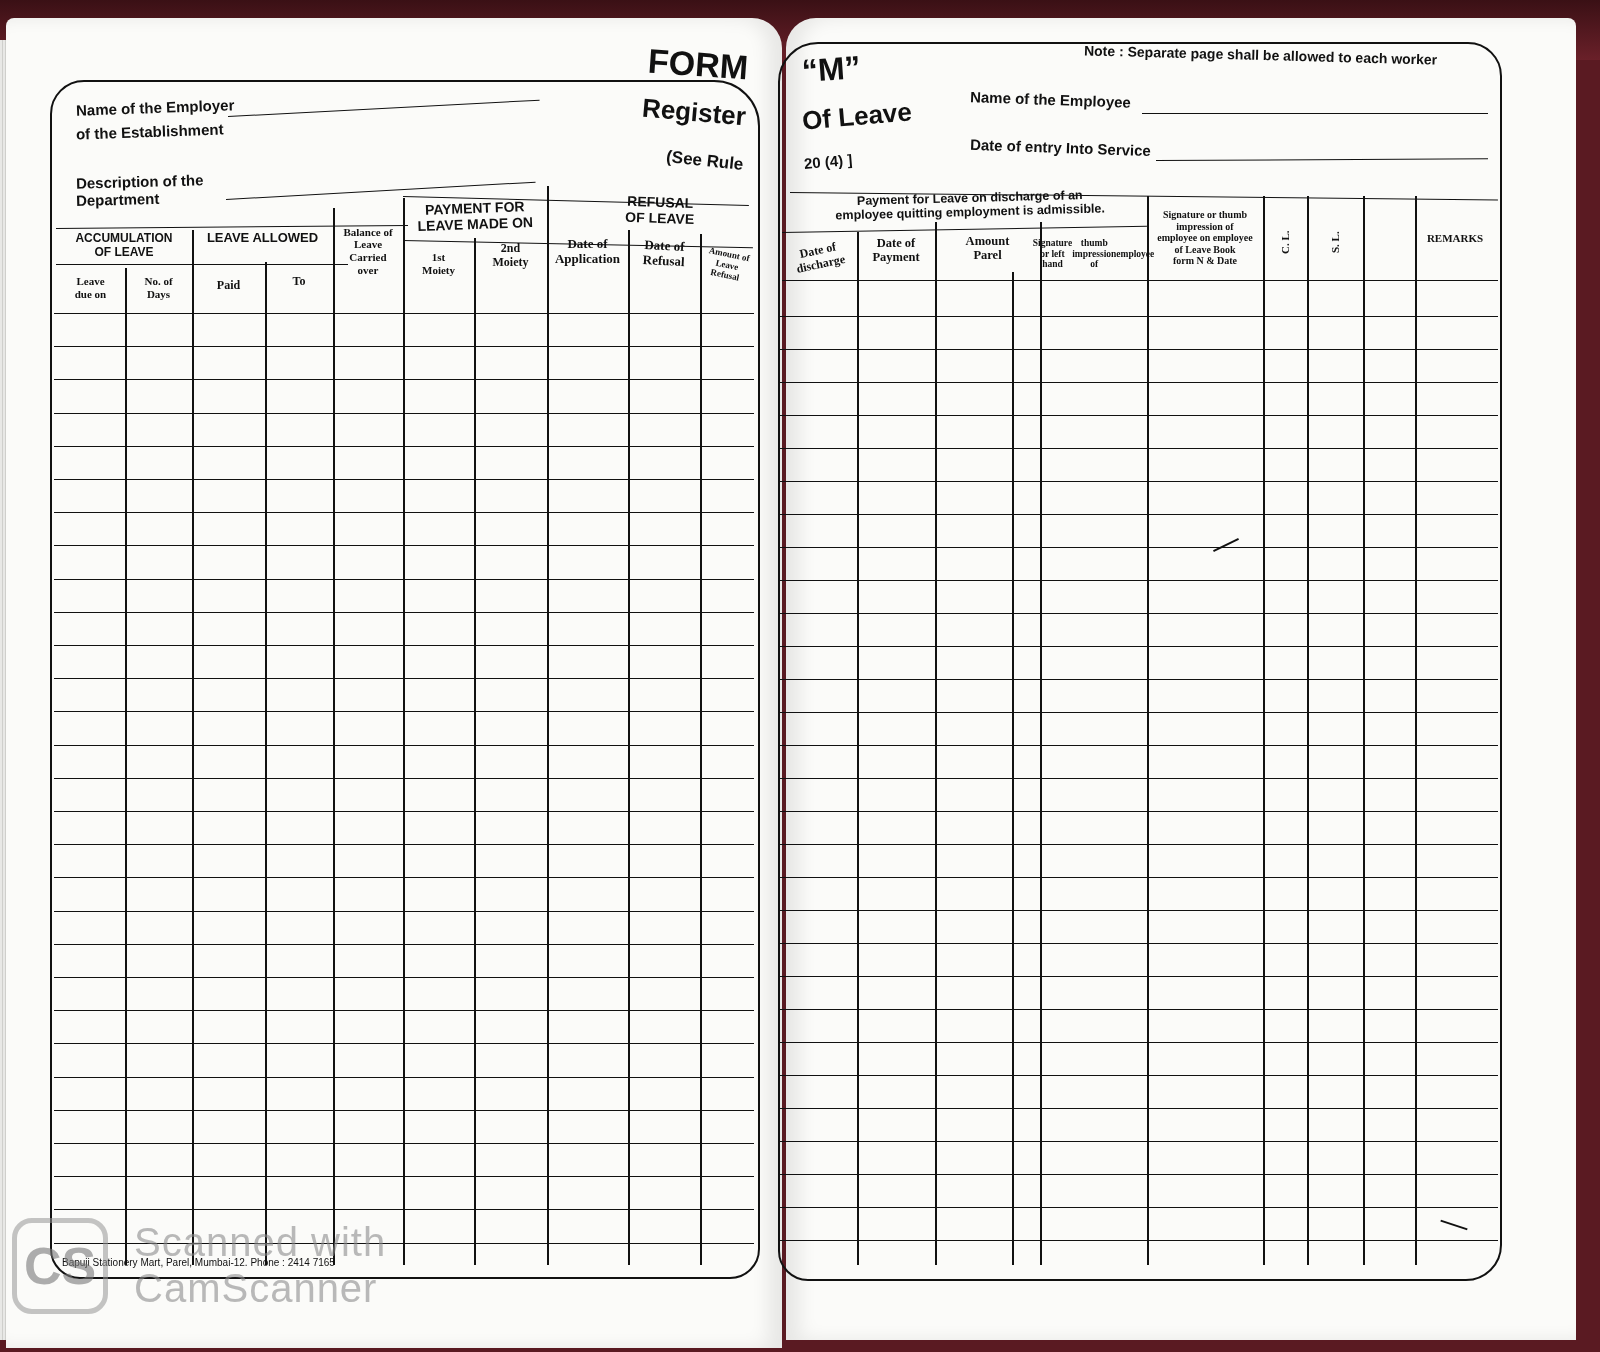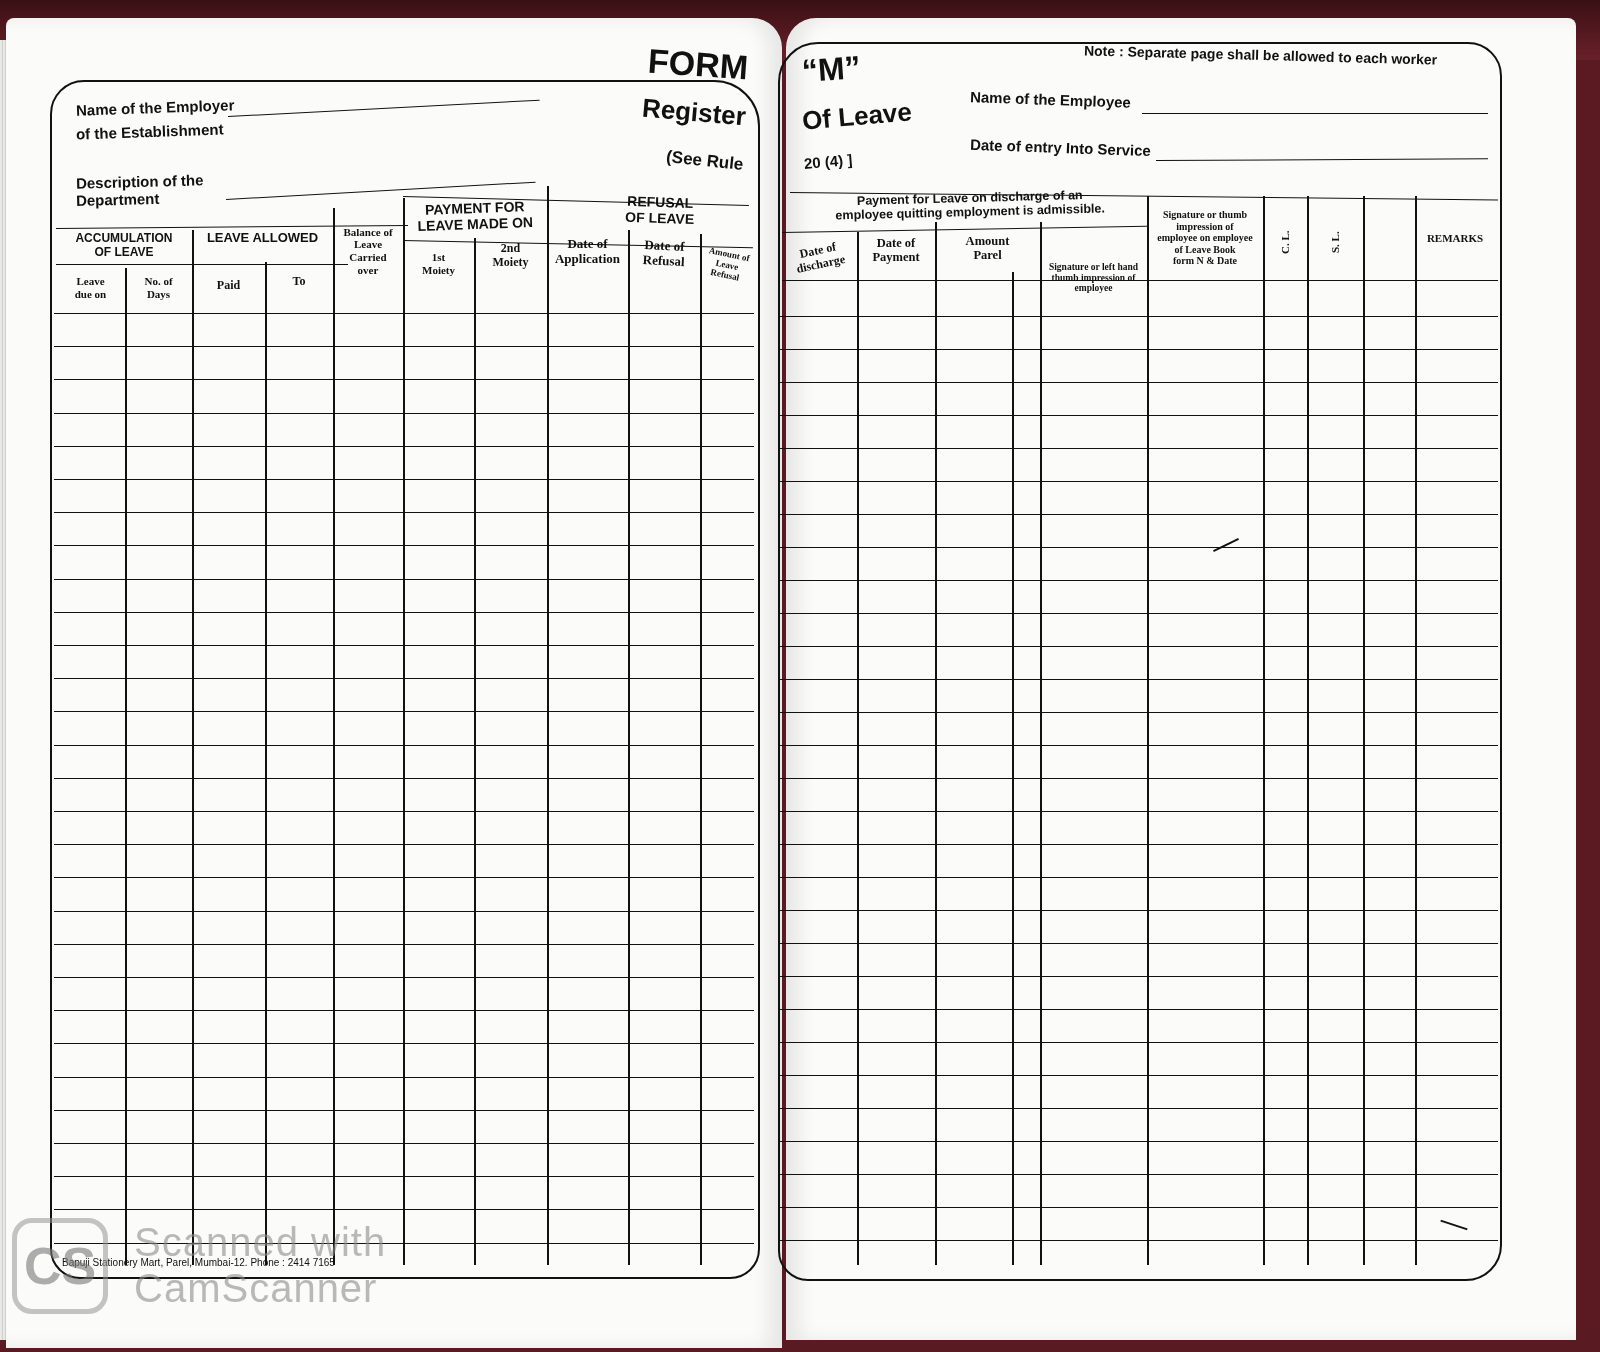--- a/index.html
+++ b/index.html
@@ -178,21 +178,21 @@
   <span>discharge</span>
 </div>
 <div class="hd serif b" style="left:857px;top:230px;width:78px;height:40px;font-size:12.5px;flex-direction:column;">
   <span>Date of</span>
   <span>Payment</span>
 </div>
 <div class="hd serif b" style="left:935px;top:228px;width:105px;height:40px;font-size:12.5px;flex-direction:column;">
   <span>Amount</span>
   <span>Parel</span>
 </div>
-<div class="hd serif b" style="left:1040px;top:232px;width:107px;height:44px;font-size:9.5px;flex-direction:column;margin-top:24px;">
+<div class="hd serif b" style="left:1040px;top:232px;width:107px;height:44px;font-size:9.5px;flex-direction:row;">
   <span>Signature or left hand</span>
   <span>thumb impression of</span>
   <span>employee</span>
 </div>
 <div class="hd serif b" style="left:1147px;top:198px;width:116px;height:80px;font-size:10px;flex-direction:column;">
   <span>Signature or thumb</span>
   <span>impression of</span>
   <span>employee on employee</span>
   <span>of Leave Book</span>
   <span>form N &amp; Date</span>

